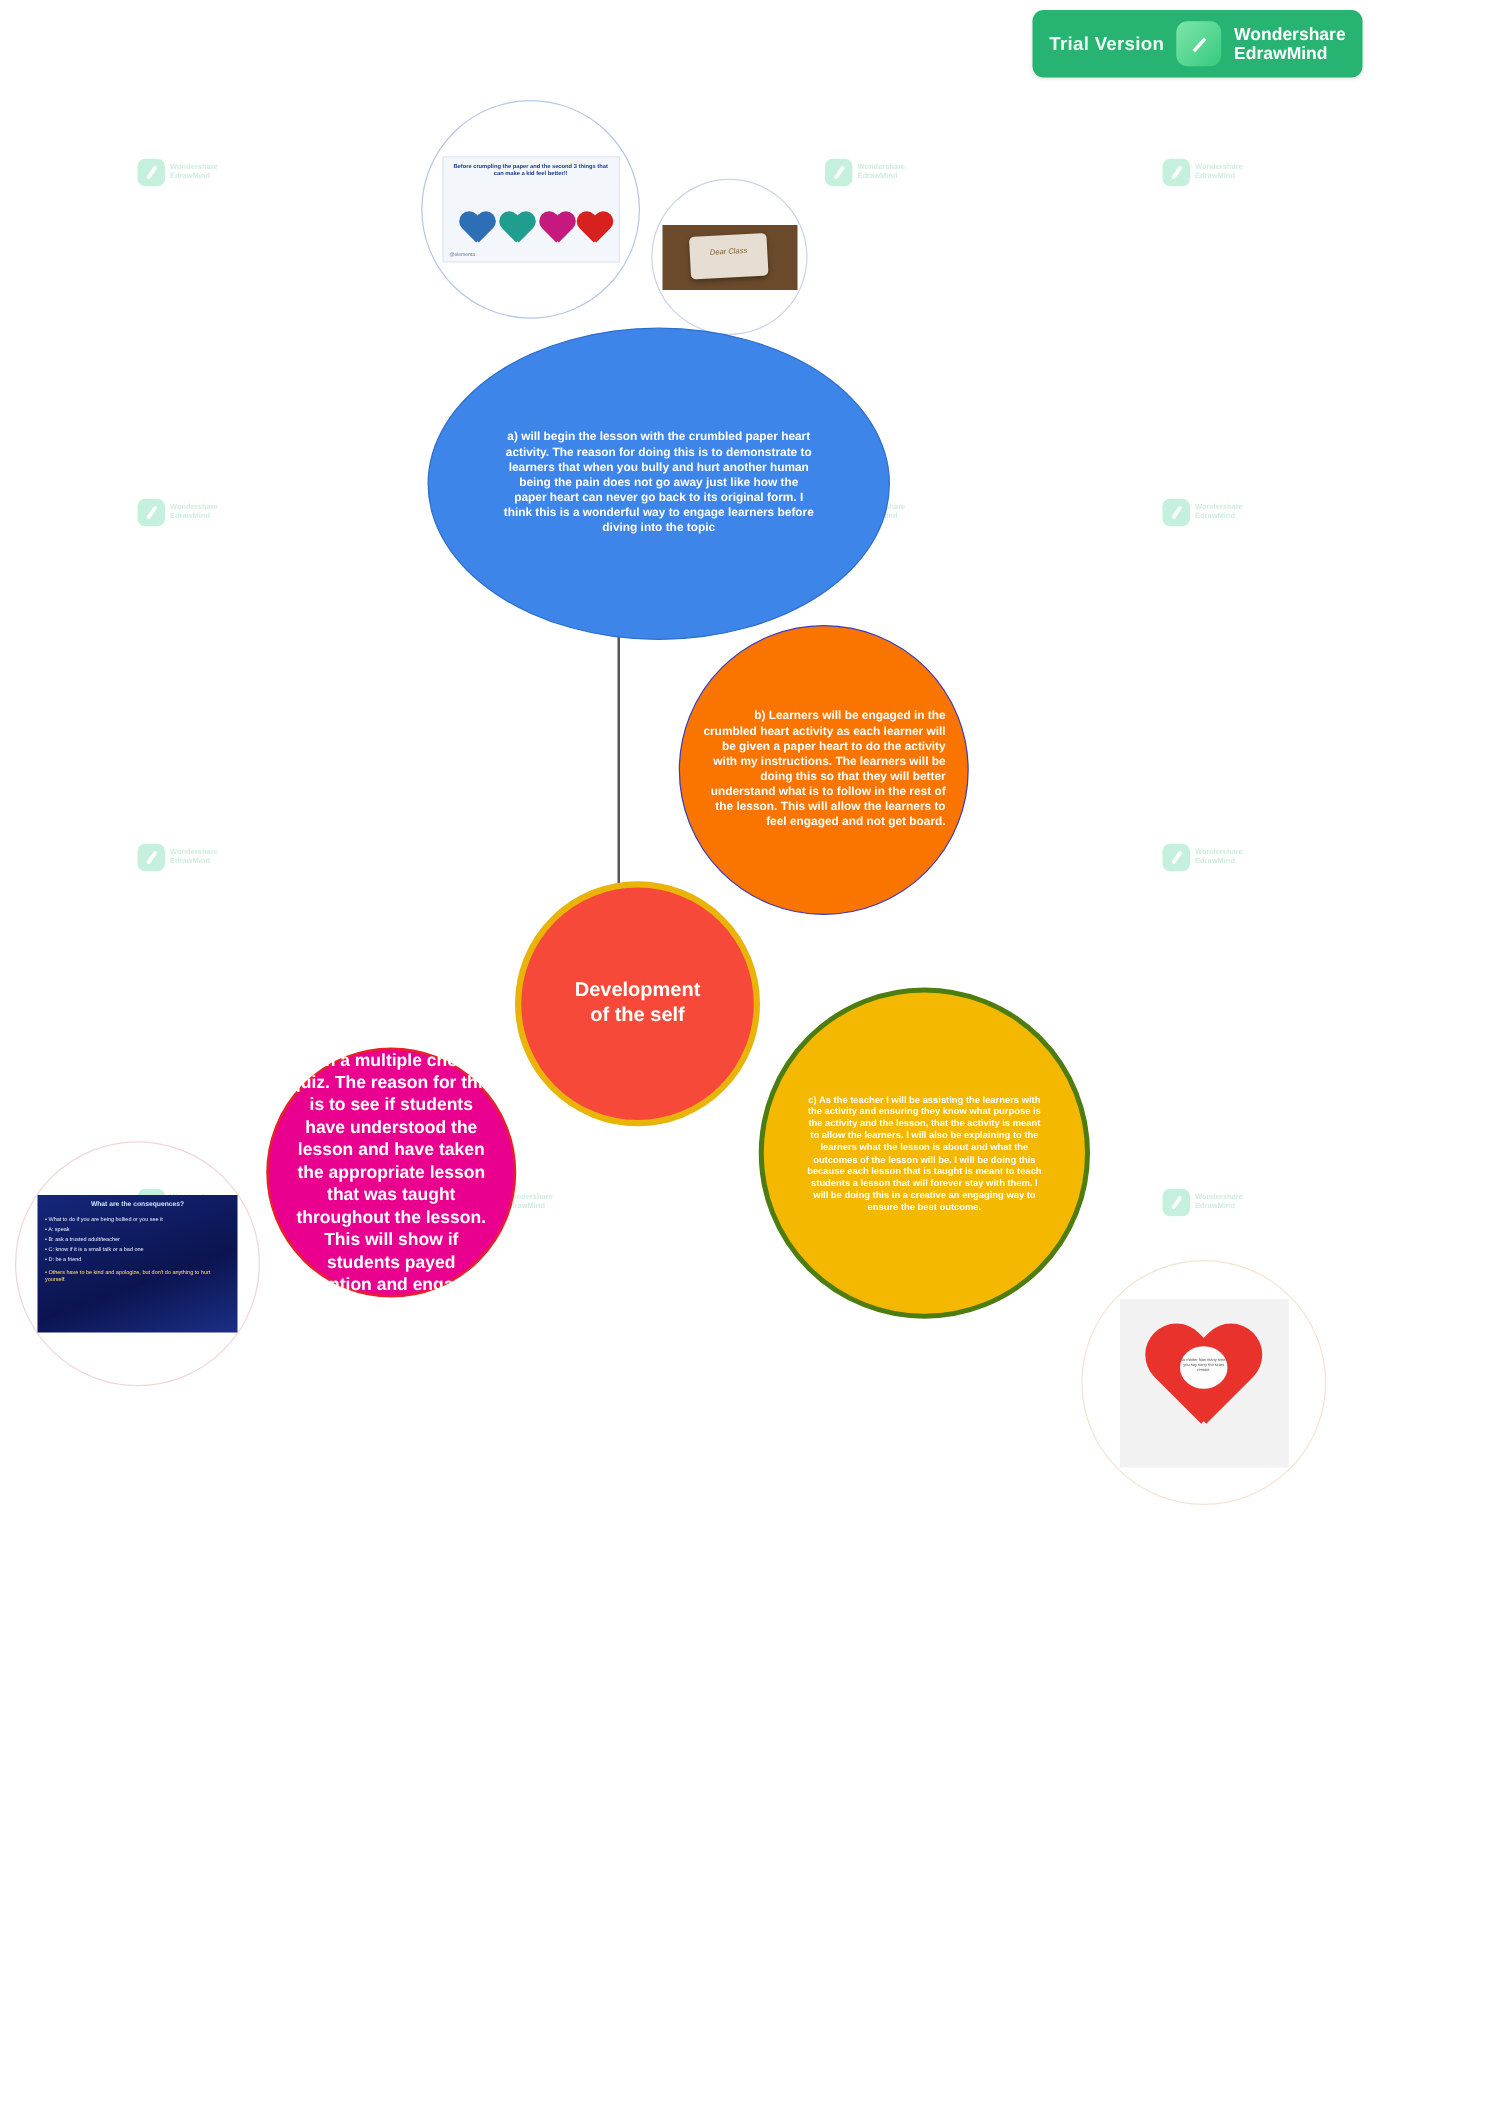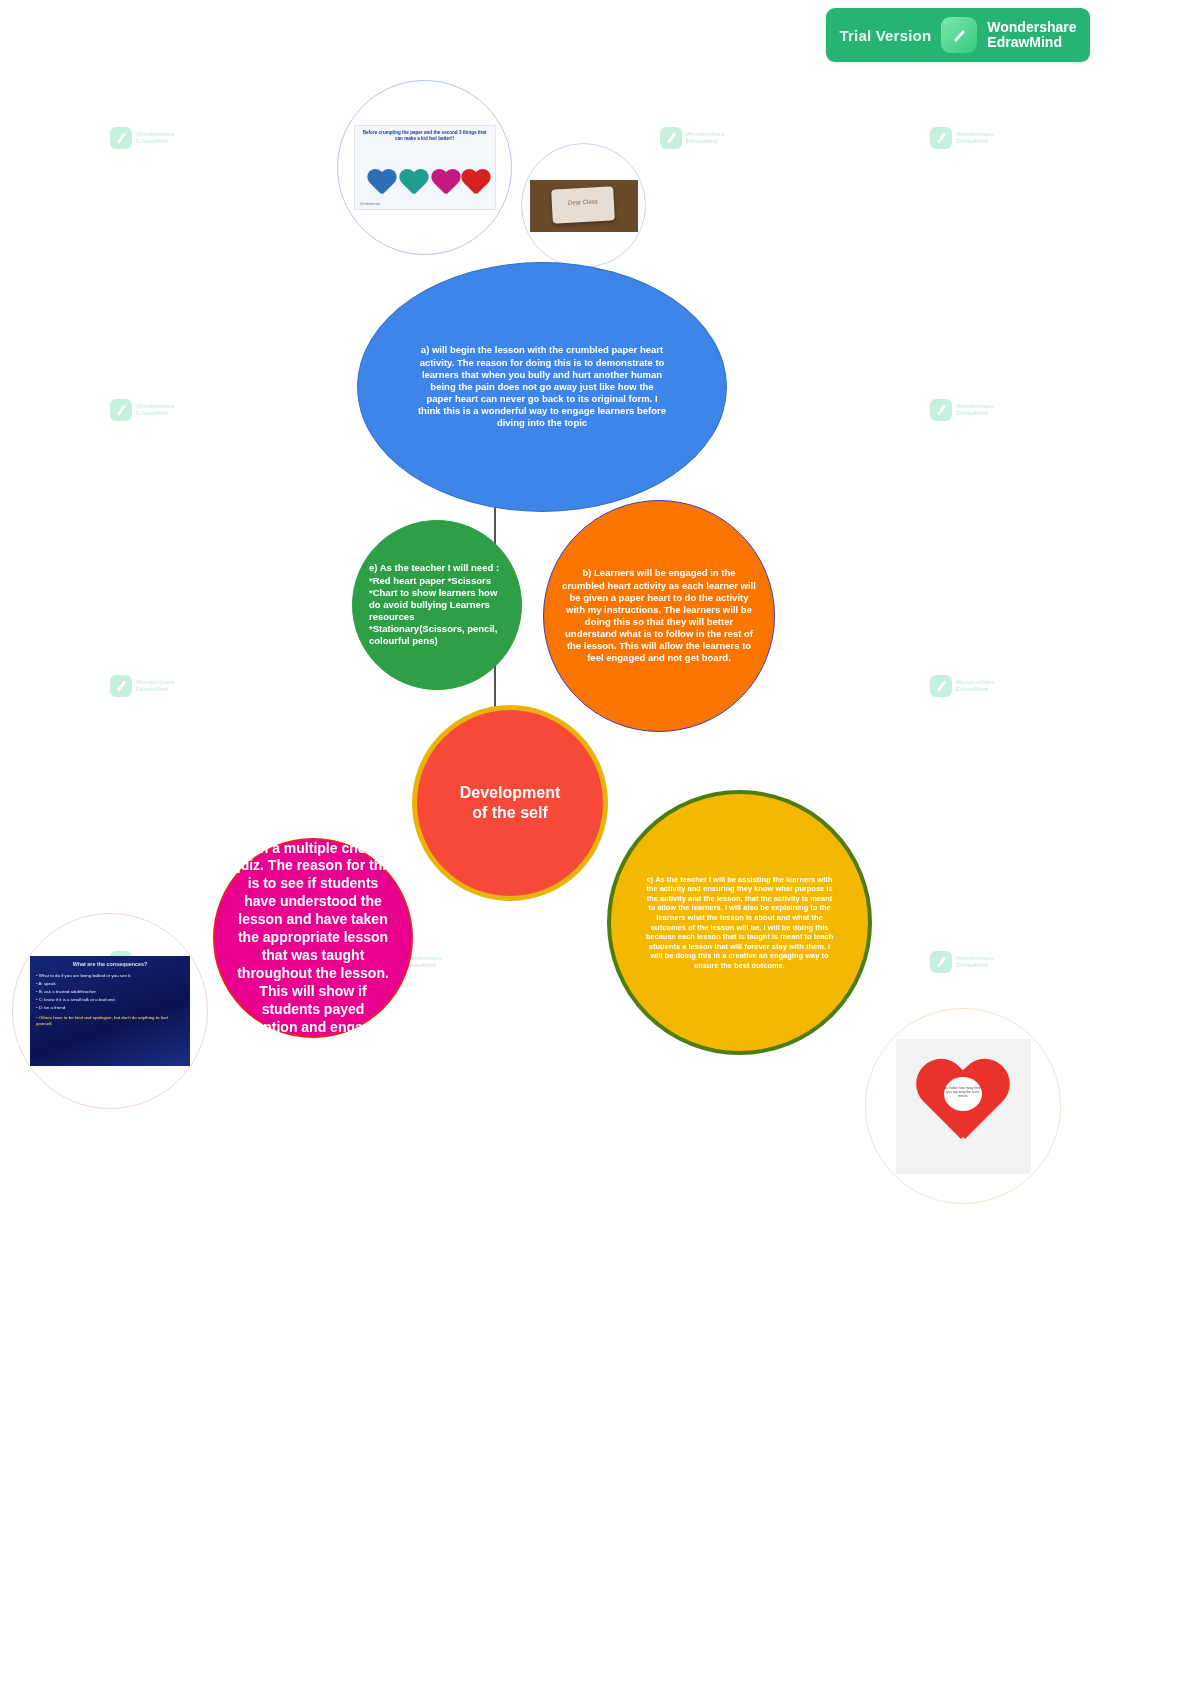--- a/index.html
+++ b/index.html
@@ -109,34 +109,34 @@
     text-align: center;
     color: #ffffff;
   }
   .node .body {
     padding: 0 16px;
     font-weight: bold;
     line-height: 1.28;
   }
 
   #node-blue {
-    left: 357px; top: 262px;
+    left: 342px; top: 262px;
     width: 370px; height: 250px;
     background: #3d85e8;
     border: 1px solid #2f6fcc;
   }
   #node-blue .body { font-size: 9.5px; width: 250px; }
 
   #node-orange {
     left: 543px; top: 500px;
     width: 232px; height: 232px;
     background: #fa7500;
     border: 1px solid #3b3bbb;
   }
-  #node-orange .body { font-size: 9.5px; width: 195px; }
+  #node-orange .body { font-size: 9.5px; width: 195px; text-align: right; }
 
   #node-green {
     left: 352px; top: 520px;
     width: 170px; height: 170px;
     background: #2e9f47;
     border: 1px solid #2e9f47;
   }
   #node-green .body { font-size: 9.5px; width: 150px; text-align: left; }
 
   #node-red {
@@ -488,23 +488,20 @@
       <div class="parcel-wrap">
         <div class="parcel-text">Dear Class</div>
       </div>
     </div>
   </div>
 
   <div class="node" id="node-blue">
     <div class="body">a) will begin the lesson with the crumbled paper heart activity. The reason for doing this is to demonstrate to learners that when you bully and hurt another human being the pain does not go away just like how the paper heart can never go back to its original form. I think this is a wonderful way to engage learners before diving into the topic</div>
   </div>
 
-  <div class="node" id="node-green">
-    <div class="body">e) As the teacher I will need :                 *Red heart paper     *Scissors         *Chart to show learners how do avoid bullying                Learners resources  *Stationary(Scissors, pencil, colourful pens)</div>
-  </div>
 
   <div class="node" id="node-orange">
     <div class="body">b) Learners will be engaged in the crumbled heart activity as each learner will be given a paper heart to do the activity with my instructions. The learners will be doing this so that they will better understand what is to follow in the rest of the lesson. This will allow the learners to feel engaged and not get board.</div>
   </div>
 
   <div class="node" id="node-red">
     <div class="body">
       <div>Development</div>
       <div>of the self</div>
     </div>

